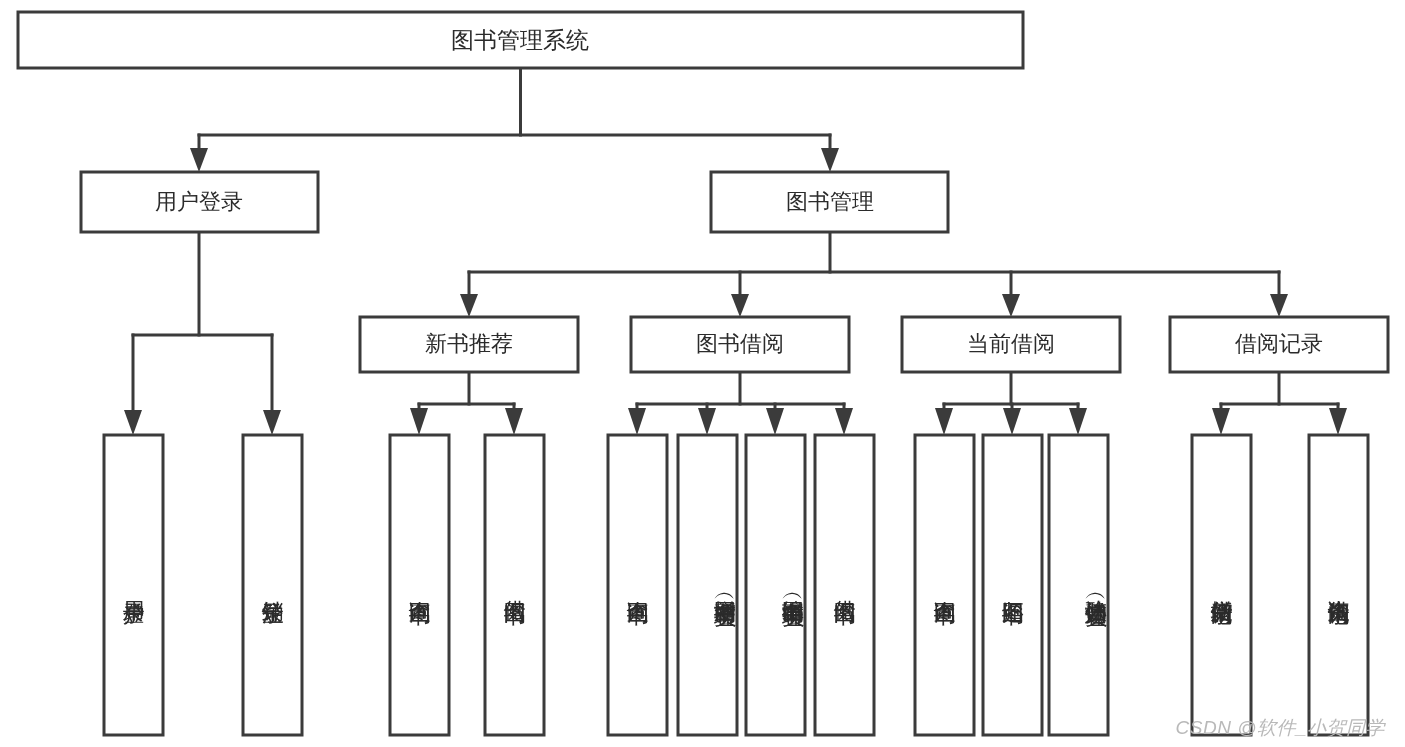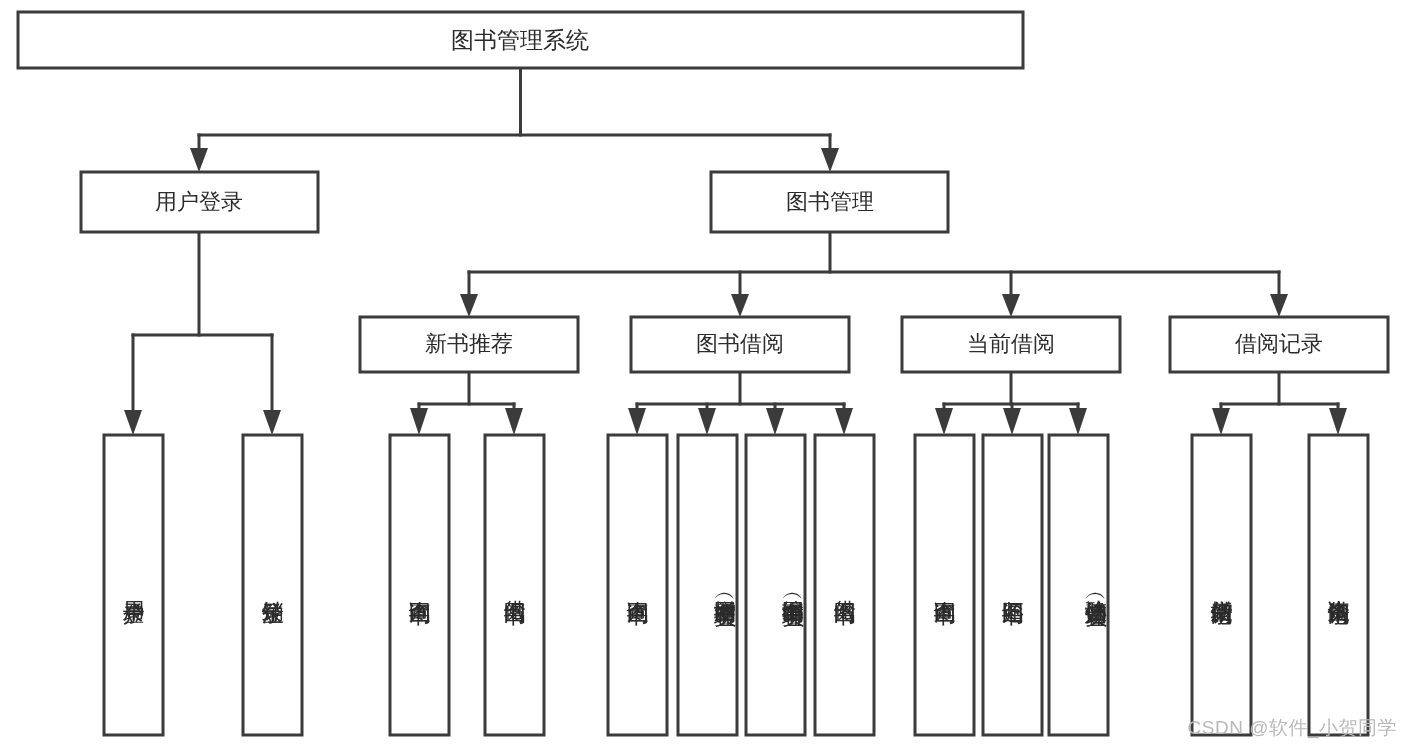--- a/index.html
+++ b/index.html
@@ -71,27 +71,28 @@
     justify-content: center;
     text-align: left;
     letter-spacing: 1px;
     pointer-events: none;
   }
   .leaf-label.centered {
     align-items: center;
   }
   .watermark {
     position: absolute;
-    right: 8px;
+    right: 20px;
     bottom: 6px;
     font-family: "Liberation Sans", sans-serif;
     font-size: 19px;
     color: #b9b9b9;
     white-space: nowrap;
     letter-spacing: 0.5px;
+    font-style: italic;
   }
 </style>
 </head>
 <body>
 
 <div id="diagram-root">
 
   <svg id="tree-svg" viewBox="0 0 1405 747">
 
     <g>

